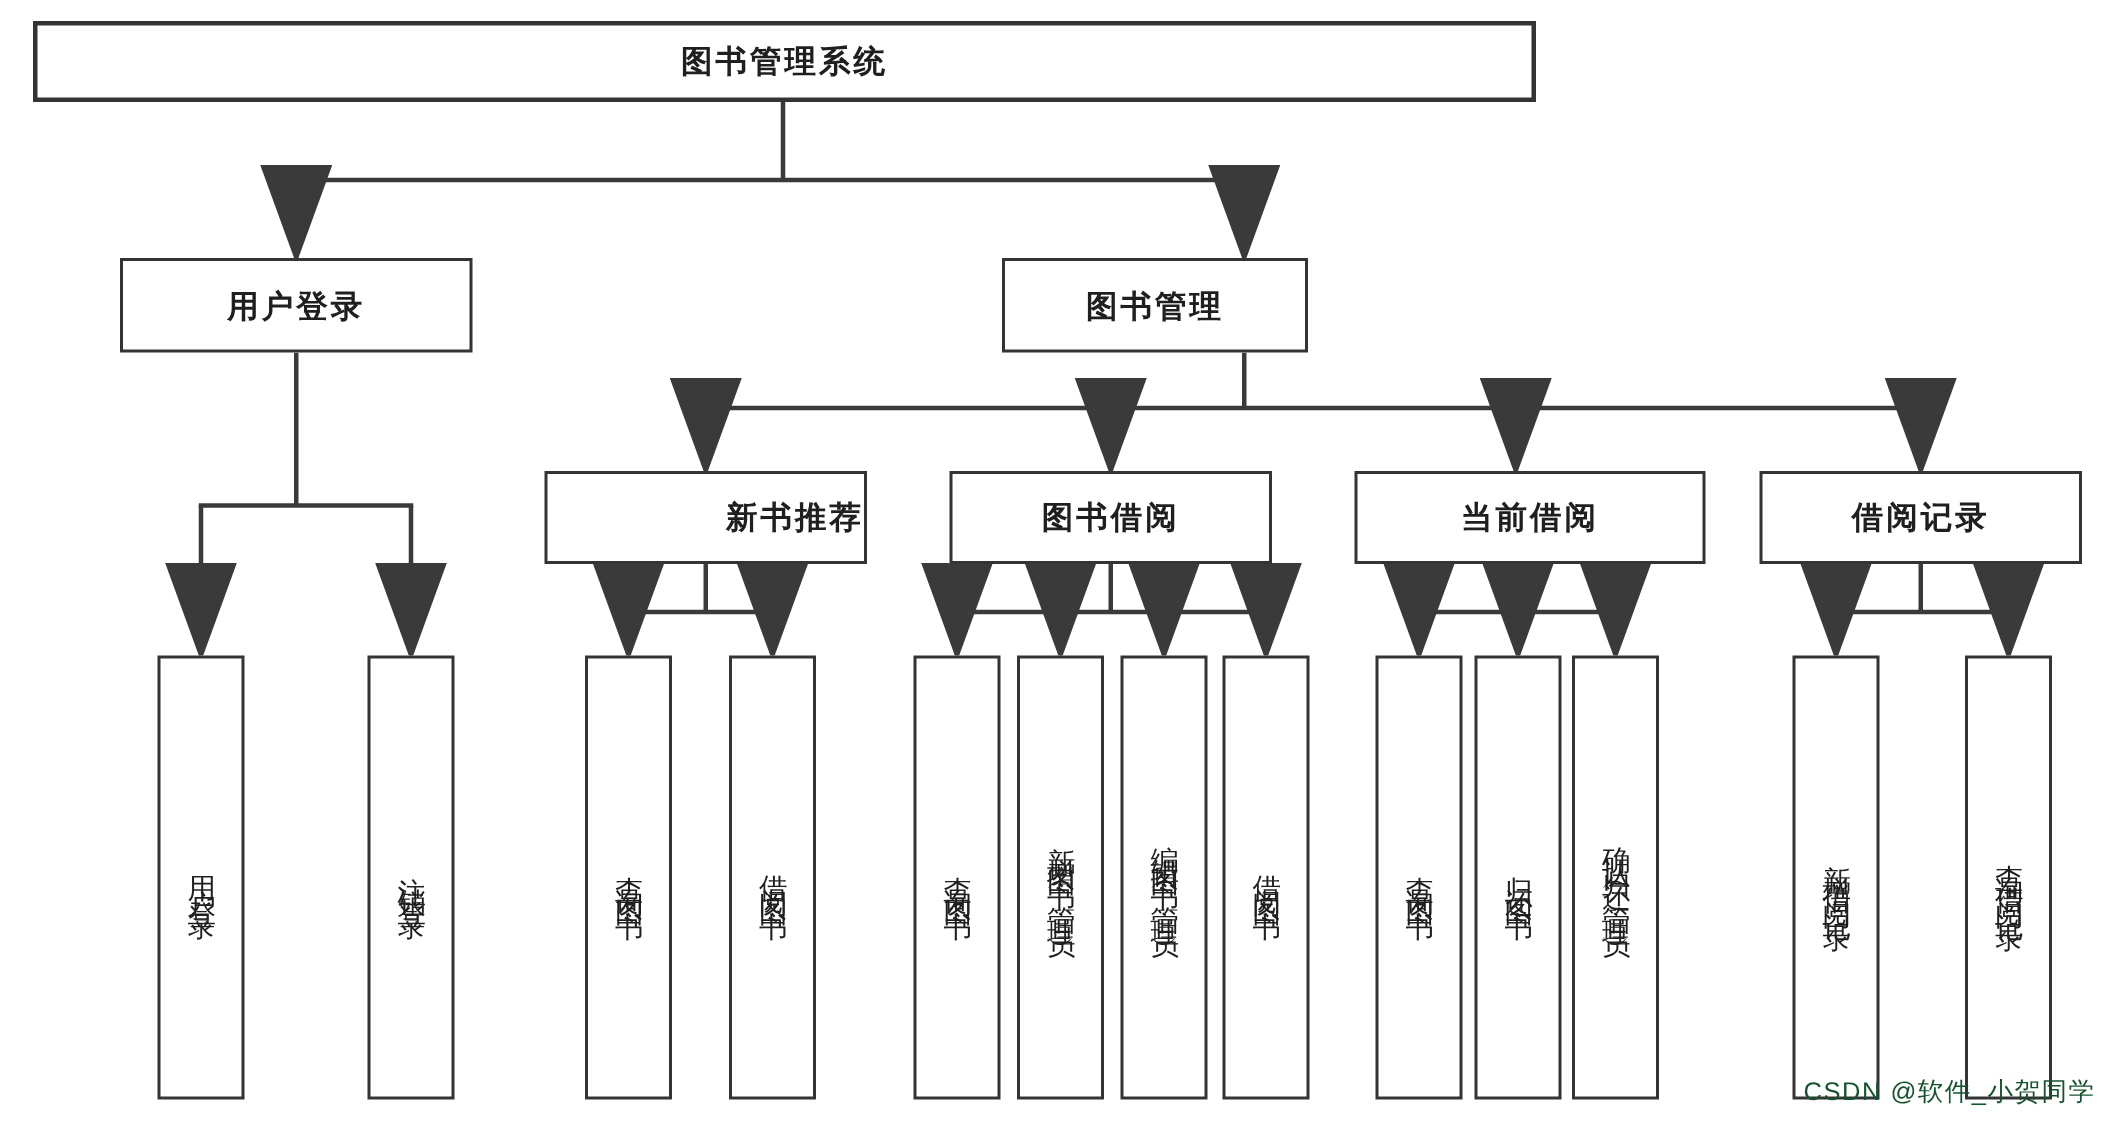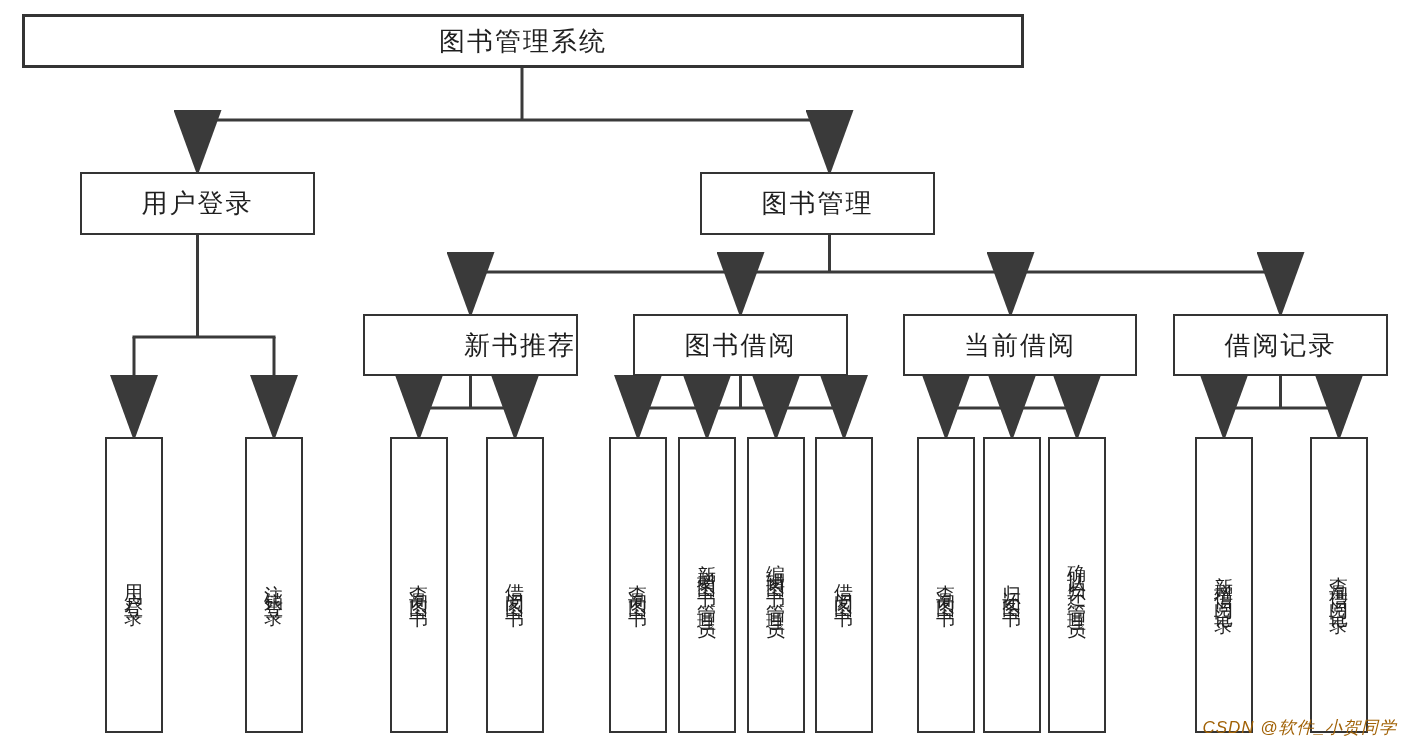--- a/index.html
+++ b/index.html
@@ -15,40 +15,39 @@
   .node{
     position:absolute;
     background:#ffffff;
     border:2px solid #343434;
     box-sizing:border-box;
     display:flex;align-items:center;justify-content:center;
     z-index:2;
   }
   .node.root{border-width:3px;}
   .hlabel{
-    font-size:26px;letter-spacing:2px;white-space:nowrap;
+    font-size:21px;letter-spacing:2px;white-space:nowrap;font-weight:bold;
   }
   .leaf{width:58px;top:437px;height:296px;}
   .vlabel{
     writing-mode:vertical-rl;
     text-orientation:mixed;
     font-size:19px;
     letter-spacing:8px;
     line-height:1;
     white-space:nowrap;
   }
   #watermark{
     position:absolute;
     right:8px;top:716px;
     font-size:17px;
-    color:#a16207;
+    color:#14532d;
     letter-spacing:1px;
     z-index:3;
     white-space:nowrap;
-    font-style:italic;
   }
 </style>
 </head>
 <body>
 
 <div id="canvas">
 
   <svg id="edges" viewBox="0 0 1405 747" xmlns="http://www.w3.org/2000/svg">
     <defs>
       <marker id="ah" viewBox="0 0 22 16" markerWidth="22" markerHeight="16" refX="20" refY="8" orient="auto">
@@ -100,21 +99,21 @@
     </g>
   </svg>
 
   <div class="node root" style="left:22px;top:14px;width:1002px;height:54px;">
     <span class="hlabel">图书管理系统</span>
   </div>
 
   <div class="node" style="left:80px;top:172px;width:235px;height:63px;">
     <span class="hlabel">用户登录</span>
   </div>
-  <div class="node" style="left:700px;top:172px;width:235px;height:63px;">
+  <div class="node" style="left:668px;top:172px;width:204px;height:63px;">
     <span class="hlabel">图书管理</span>
   </div>
 
   <div class="node" style="left:363px;top:314px;width:215px;height:62px;justify-content:flex-end;">
     <span class="hlabel">新书推荐</span>
   </div>
   <div class="node" style="left:633px;top:314px;width:215px;height:62px;">
     <span class="hlabel">图书借阅</span>
   </div>
   <div class="node" style="left:903px;top:314px;width:234px;height:62px;">

